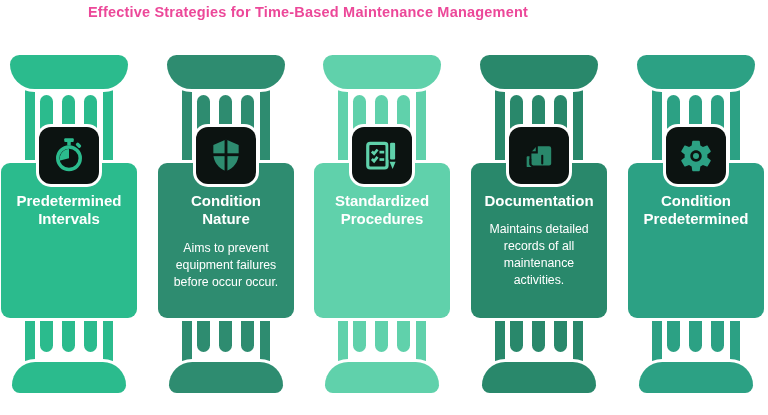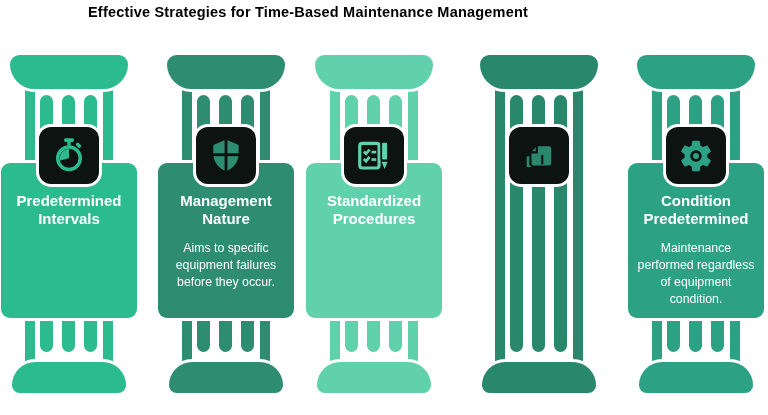--- a/index.html
+++ b/index.html
@@ -4,21 +4,21 @@
 <style>
   html,body{margin:0;padding:0;}
   body{
     width:768px;height:415px;position:relative;overflow:hidden;
     background:#ffffff;
     font-family:"Liberation Sans", sans-serif;
   }
   .title{
     position:absolute;top:4px;left:0;width:616px;
     text-align:center;font-size:14.5px;font-weight:bold;
-    color:#000000;letter-spacing:.2px;
+    color:#ec4899;letter-spacing:.2px;
   }
   .pillar{position:absolute;top:0;width:156px;height:415px;}
   .pillar *{box-sizing:border-box;}
   .capital,.base,.leg,.bar,.card,.iconbox{position:absolute;background:var(--c);}
   .capital{left:19px;top:55px;width:118px;height:34px;border-radius:10px 10px 26px 26px;box-shadow:0 0 0 3px #fff;z-index:2;}
   .base{left:21px;top:362px;width:114px;height:31px;border-radius:24px 24px 8px 8px;box-shadow:0 0 0 3px #fff;z-index:2;}
   .leg{top:87px;width:10px;height:278px;border-radius:2px;box-shadow:0 0 0 3px #fff;z-index:1;}
   .leg-l{left:34px}.leg-r{left:112px}
   .bar{top:95px;width:13px;height:257px;border-radius:7px;box-shadow:0 0 0 3px #fff;z-index:1;}
   .bar-1{left:49px}.bar-2{left:71px}.bar-3{left:93px}
@@ -67,33 +67,33 @@
 
 <div class="pillar" style="left: 148px; --c: #2e8c70;">
   <div class="leg leg-l"></div>
   <div class="leg leg-r"></div>
   <div class="bar bar-1"></div>
   <div class="bar bar-2"></div>
   <div class="bar bar-3"></div>
   <div class="capital"></div>
   <div class="base"></div>
   <div class="card">
-    <div class="heading">Management Nature</div>
-    <div class="desc">Aims to specific equipment failures before they occur.</div>
+    <div class="heading">Condition Nature</div>
+    <div class="desc">Aims to prevent equipment failures before occur occur.</div>
   </div>
   <div class="iconbox">
     <svg viewBox="0 0 24 24" fill="currentColor">
       <path d="M12 1.6 L4 5 v5.6 c0 5 3.4 9.6 8 10.8 c4.6 -1.2 8 -5.8 8 -10.8 V5 Z"></path>
       <rect class="cut" x="11.1" y="1.4" width="1.8" height="21"></rect>
       <rect class="cut" x="3.4" y="10.3" width="17.2" height="1.8"></rect>
     </svg>
   </div>
 </div>
 
-<div class="pillar" style="left: 296px; --c: #60d1ab;">
+<div class="pillar" style="left: 304px; --c: #60d1ab;">
   <div class="leg leg-l"></div>
   <div class="leg leg-r"></div>
   <div class="bar bar-1"></div>
   <div class="bar bar-2"></div>
   <div class="bar bar-3"></div>
   <div class="capital"></div>
   <div class="base"></div>
   <div class="card">
     <div class="heading">Standardized Procedures</div>
   </div>
@@ -111,20 +111,24 @@
 </div>
 
 <div class="pillar" style="left: 461px; --c: #29886b;">
   <div class="leg leg-l"></div>
   <div class="leg leg-r"></div>
   <div class="bar bar-1"></div>
   <div class="bar bar-2"></div>
   <div class="bar bar-3"></div>
   <div class="capital"></div>
   <div class="base"></div>
+  <div class="card">
+    <div class="heading">Documentation</div>
+    <div class="desc">Maintains detailed records of all maintenance activities.</div>
+  </div>
   <div class="iconbox">
     <svg viewBox="0 0 24 24" fill="currentColor">
       <rect x="3.6" y="11.6" width="5.6" height="8" rx="1.2" stroke="#0c1311" stroke-width="1.2"></rect>
       <path d="M10.2 5.3 h8.2 c1 0 1.9 .8 1.9 1.9 v9.5 c0 1 -.9 1.9 -1.9 1.9 H8.5 c-1 0 -1.9 -.9 -1.9 -1.9 V9.2 Z" stroke="#0c1311" stroke-width="1.2"></path>
       <path class="cutline" d="M10.6 5.6 V9.7 H6.8"></path>
       <rect class="cut" x="13.4" y="11.2" width="1.3" height="6.2" rx="0.6"></rect>
       <rect class="cut" x="6" y="13.6" width="1.1" height="4.4" rx="0.5"></rect>
     </svg>
   </div>
 </div>
@@ -132,21 +136,20 @@
 <div class="pillar" style="left: 618px; --c: #2ca184;">
   <div class="leg leg-l"></div>
   <div class="leg leg-r"></div>
   <div class="bar bar-1"></div>
   <div class="bar bar-2"></div>
   <div class="bar bar-3"></div>
   <div class="capital"></div>
   <div class="base"></div>
   <div class="card">
     <div class="heading">Condition Predetermined</div>
-    <div class="desc">Maintenance performed regardless of equipment condition.</div>
   </div>
   <div class="iconbox">
     <svg viewBox="0 0 24 24" fill="currentColor">
       <path d="M19.14 12.94c.04-.3.06-.61.06-.94 0-.32-.02-.64-.07-.94l2.03-1.58c.18-.14.23-.41.12-.61l-1.92-3.32c-.12-.22-.37-.29-.59-.22l-2.39.96c-.5-.38-1.03-.7-1.62-.94l-.36-2.54c-.04-.24-.24-.41-.48-.41h-3.84c-.24 0-.43.17-.47.41l-.36 2.54c-.59.24-1.13.57-1.62.94l-2.39-.96c-.22-.08-.47 0-.59.22L2.74 8.87c-.12.21-.08.47.12.61l2.03 1.58c-.05.3-.09.63-.09.94s.02.64.07.94l-2.03 1.58c-.18.14-.23.41-.12.61l1.92 3.32c.12.22.37.29.59.22l2.39-.96c.5.38 1.03.7 1.62.94l.36 2.54c.05.24.24.41.48.41h3.84c.24 0 .44-.17.47-.41l.36-2.54c.59-.24 1.13-.56 1.62-.94l2.39.96c.22.08.47 0 .59-.22l1.92-3.32c.12-.22.07-.47-.12-.61l-2.01-1.58zM12 15.6c-1.98 0-3.6-1.62-3.6-3.6s1.62-3.6 3.6-3.6 3.6 1.62 3.6 3.6-1.62 3.6-3.6 3.6z"></path>
       <circle cx="12" cy="12" r="1.9"></circle>
     </svg>
   </div>
 </div>
 
 </body></html>

